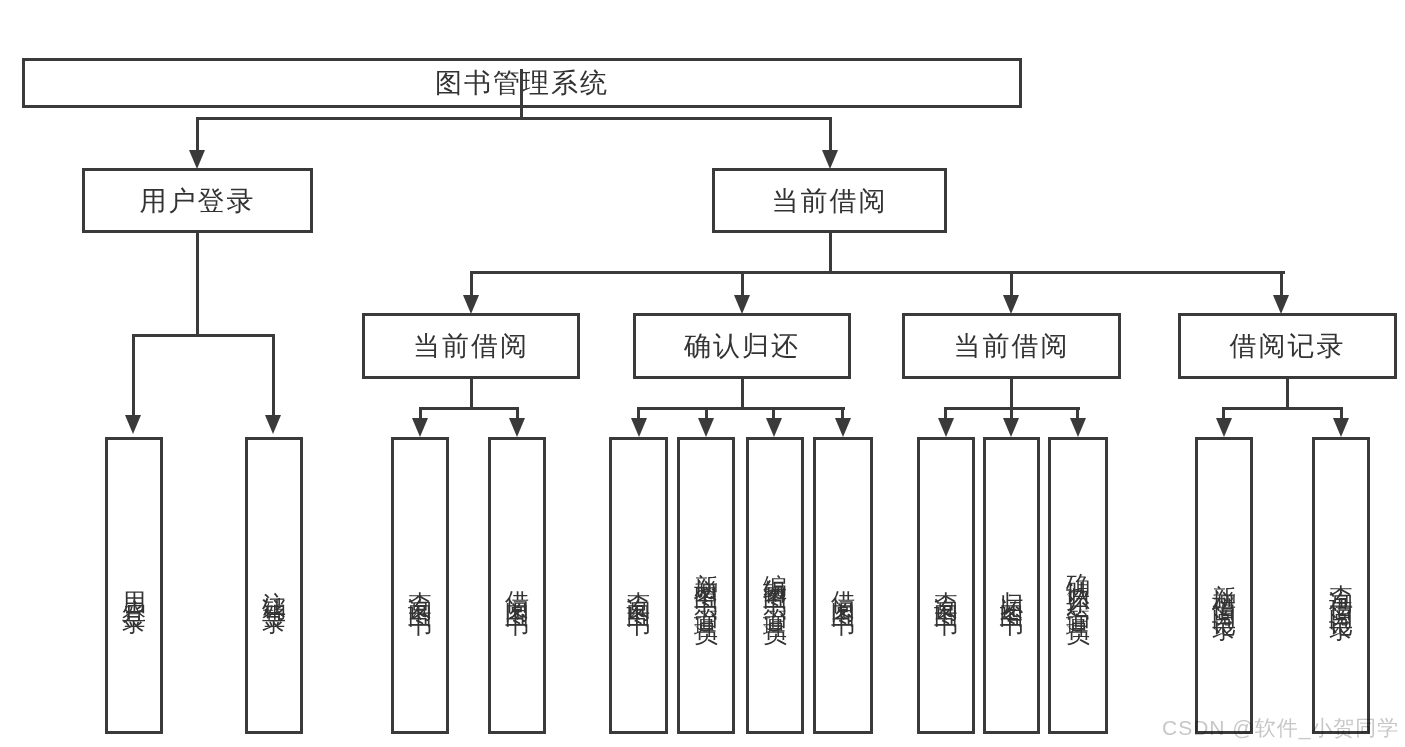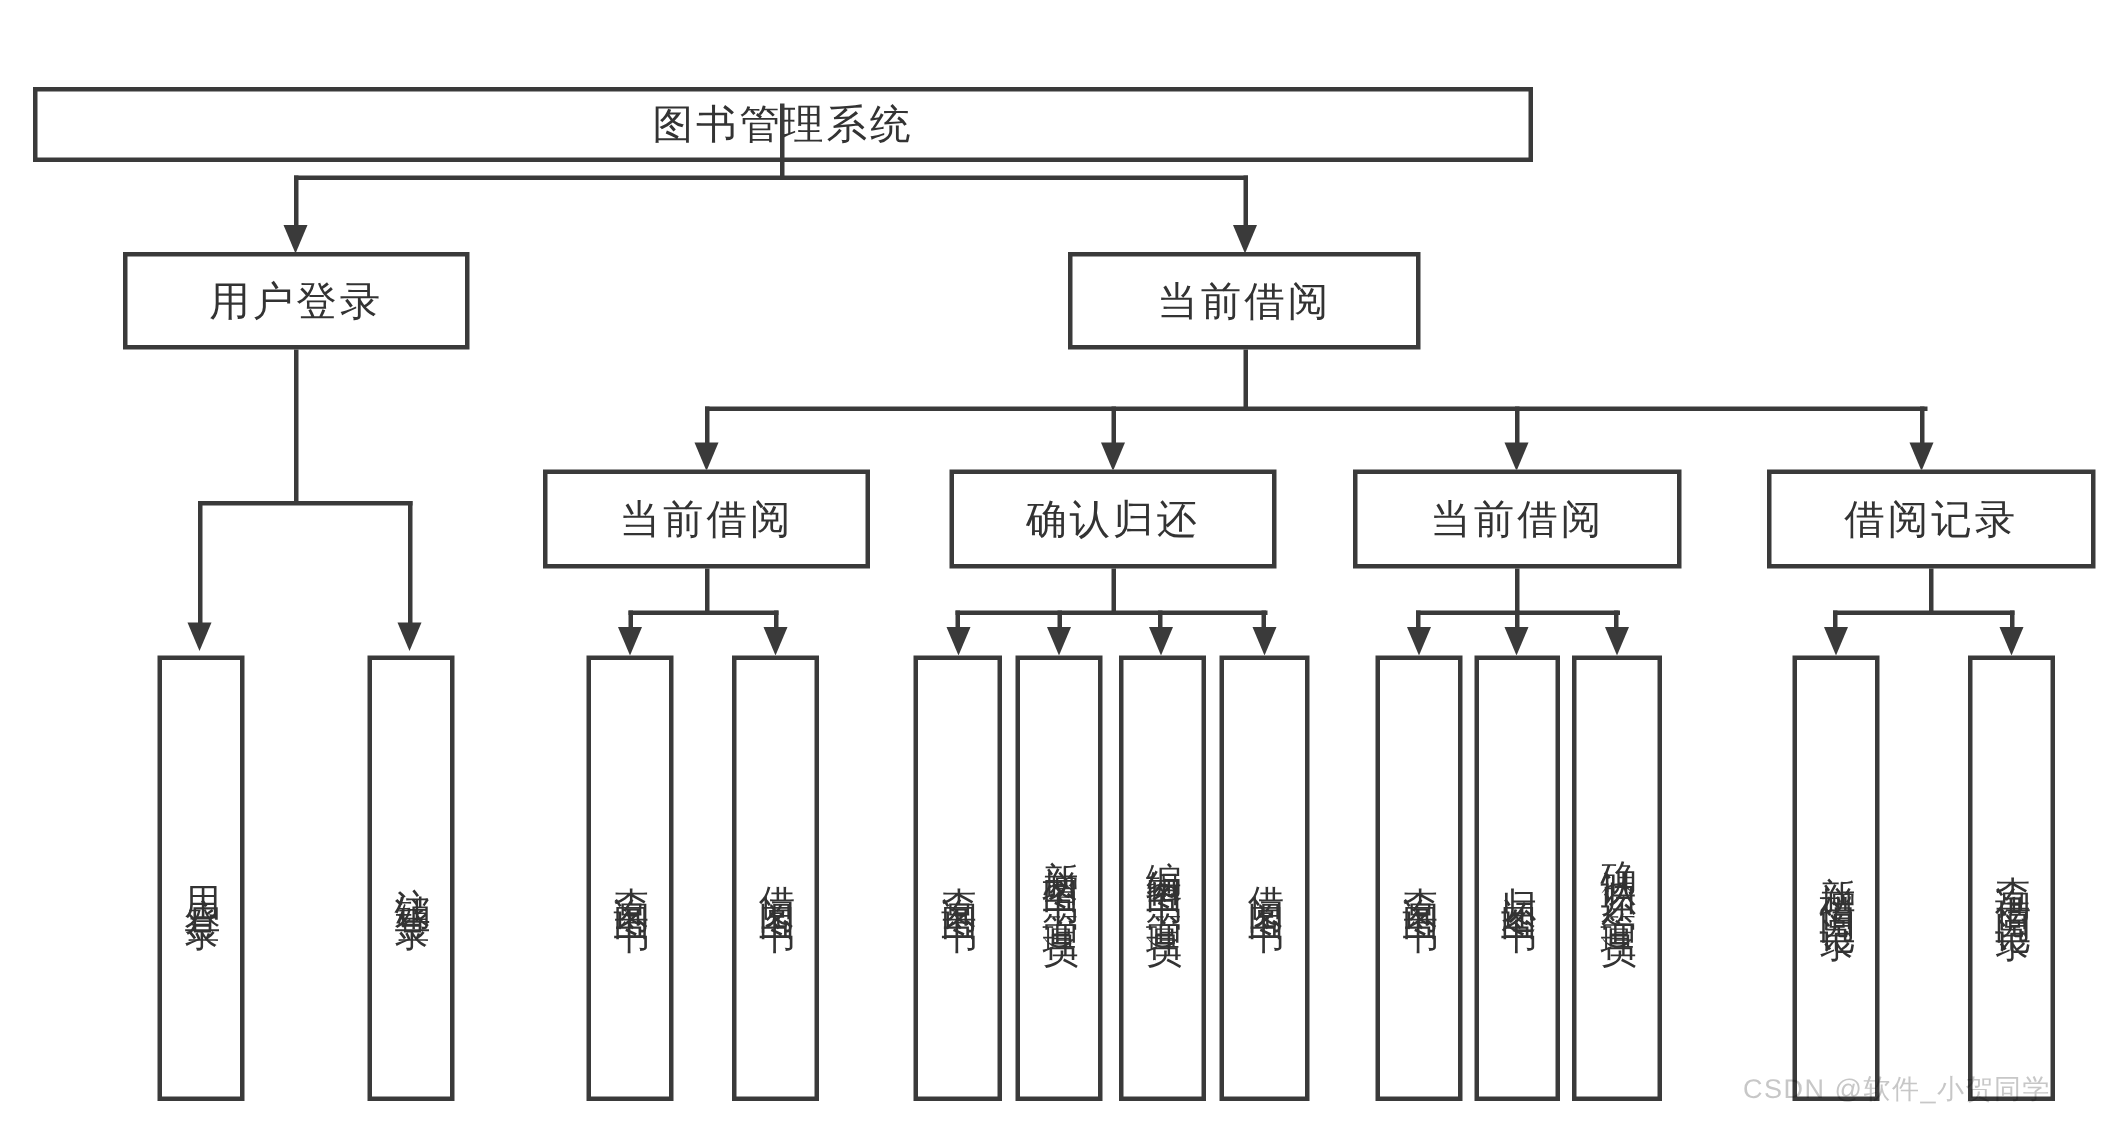--- a/index.html
+++ b/index.html
@@ -42,21 +42,21 @@
     position: absolute;
     width: 0; height: 0;
     border-left: 8px solid transparent;
     border-right: 8px solid transparent;
     border-top: 19px solid #3a3a3a;
   }
   .watermark {
     position: absolute;
     left: 1162px;
     top: 714px;
-    font-size: 18px;
+    font-size: 21px;
     color: #c7c7c7;
     letter-spacing: 1px;
     mix-blend-mode: multiply;
     white-space: nowrap;
   }
 </style>
 </head>
 <body>
 
 <div class="canvas">

